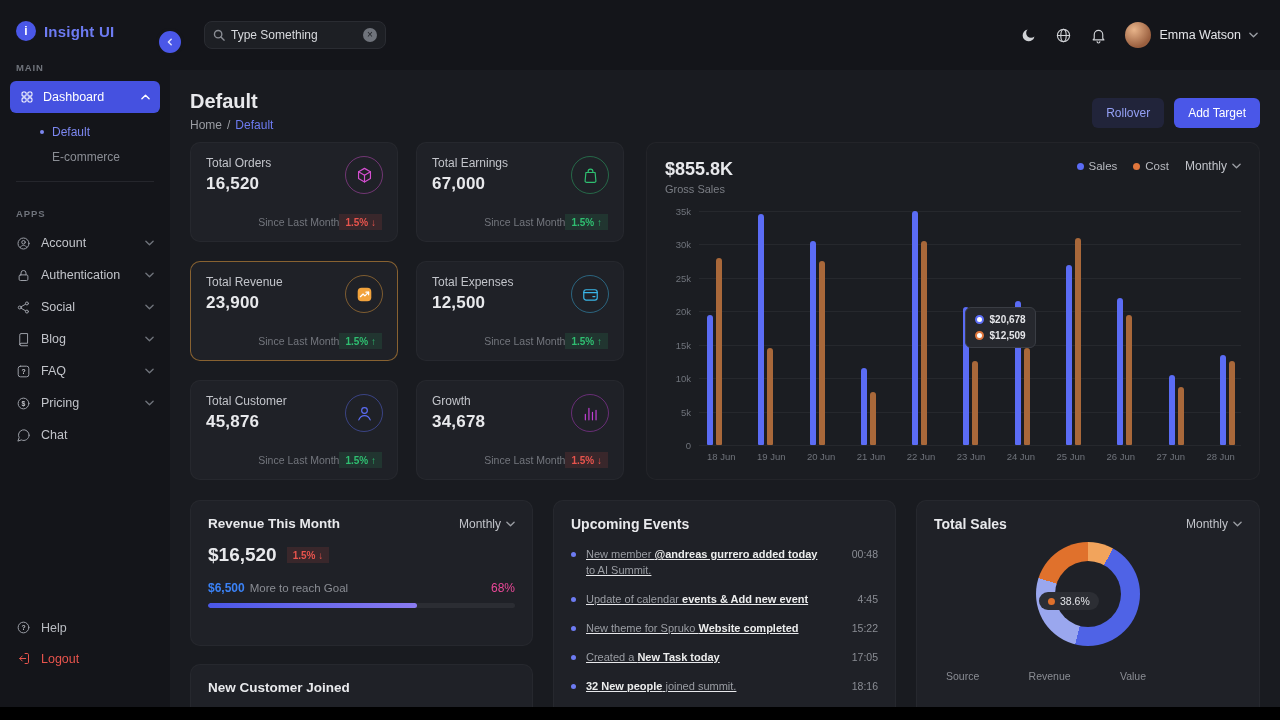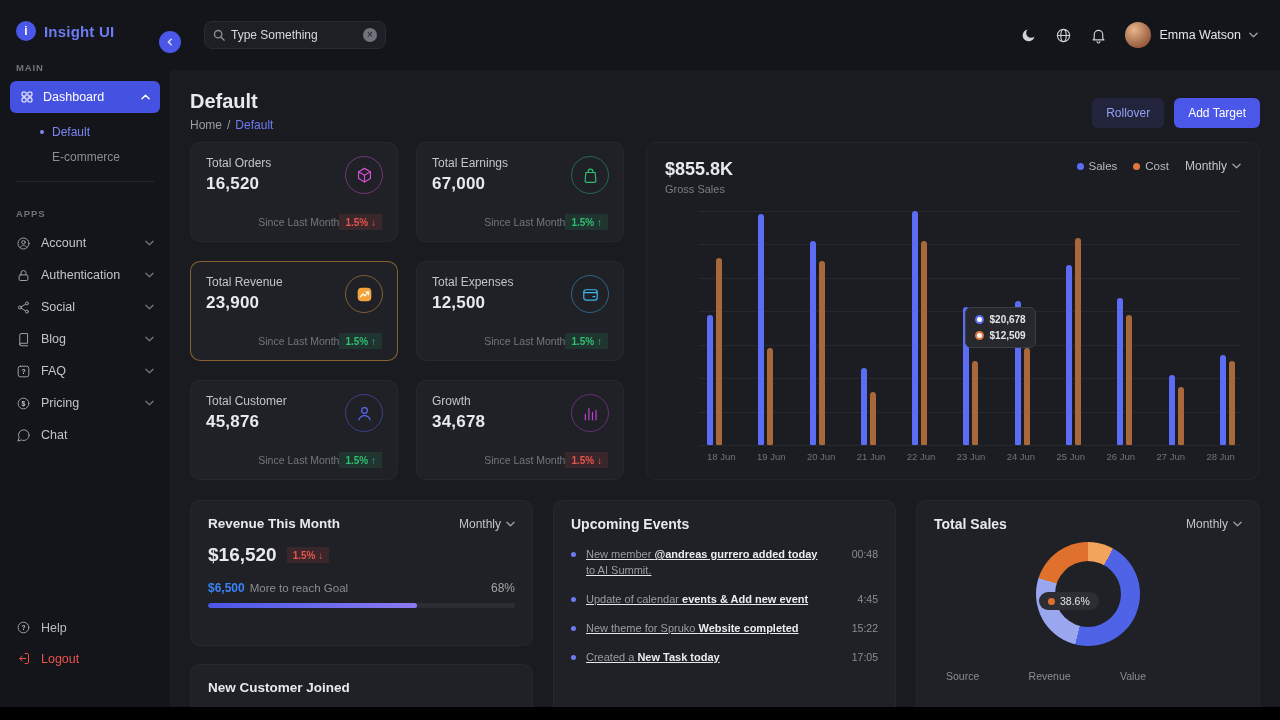--- a/index.html
+++ b/index.html
@@ -105,21 +105,21 @@
   .grid-bottom { display:flex; gap:20px; margin-top:20px; align-items:flex-start; }
   .col-left { width:343px; flex-shrink:0; }
   .panel { background:#1f2127; border:1px solid rgba(255,255,255,.035); border-radius:10px; padding:15px 17px; }
   .panel-head { display:flex; align-items:center; justify-content:space-between; }
   .panel-title { font-size:13.5px; font-weight:700; }
   .revenue-card { height:146px; position:relative; }
   .rev-value-row { display:flex; align-items:center; gap:10px; margin-top:13px; }
   .rev-value { font-size:19px; font-weight:700; }
   .goal-row { display:flex; align-items:center; gap:5px; margin-top:15px; font-size:11.5px; color:#8a8d94; }
   .goal-amount { font-size:12px; font-weight:700; color:#3b82f6; }
-  .goal-pct { margin-left:auto; font-size:12px; color:#a3a3a3; }
+  .goal-pct { margin-left:auto; font-size:12px; color:#ec4899; }
   .progress-track { margin-top:8px; height:5px; border-radius:3px; background:#2b2d33; overflow:hidden; }
   .progress-fill { height:100%; border-radius:3px; background:linear-gradient(90deg,#4a57e8,#8a7bf0); }
   .customer-card { height:150px; margin-top:18px; }
   .cust-row { display:flex; align-items:center; justify-content:space-between; margin-top:16px; }
   .cust-left { display:flex; align-items:center; gap:10px; }
   .cust-value { font-size:19px; font-weight:700; }
   .avatars { display:flex; padding-left:8px; }
   .avatar-sm { width:24px; height:24px; border-radius:50%; border:2px solid #1f2127; margin-left:-8px; }
 
   .events-card { flex:1; min-width:0; height:218px; }
@@ -448,20 +448,30 @@
               <span class="period">
                 <span>Monthly</span>
                 <svg class="chev-svg" viewBox="0 0 10 6">
                     <path d="M1 1l4 4 4-4"></path>
                   </svg>
               </span>
             </div>
           </div>
 
           <div class="plot">
+            <div class="y-labels">
+                <span style="top: 0%;">35k</span>
+                <span style="top: 14.2857%;">30k</span>
+                <span style="top: 28.5714%;">25k</span>
+                <span style="top: 42.8571%;">20k</span>
+                <span style="top: 57.1429%;">15k</span>
+                <span style="top: 71.4286%;">10k</span>
+                <span style="top: 85.7143%;">5k</span>
+                <span style="top: 100%;">0</span>
+              </div>
             <div class="gridlines">
                 <div class="gridline" style="top: 0%;"></div>
                 <div class="gridline" style="top: 14.2857%;"></div>
                 <div class="gridline" style="top: 28.5714%;"></div>
                 <div class="gridline" style="top: 42.8571%;"></div>
                 <div class="gridline" style="top: 57.1429%;"></div>
                 <div class="gridline" style="top: 71.4286%;"></div>
                 <div class="gridline" style="top: 85.7143%;"></div>
                 <div class="gridline" style="top: 100%;"></div>
               </div>
@@ -609,20 +619,25 @@
             <div class="event">
               <span class="event-dot"></span>
               <span class="event-text"><span>New theme for Spruko </span><b>Website completed</b><span></span></span>
               <span class="event-time">15:22</span>
             </div>
             <div class="event">
               <span class="event-dot"></span>
               <span class="event-text"><span>Created a </span><b>New Task today</b><span></span></span>
               <span class="event-time">17:05</span>
             </div>
+            <div class="event">
+              <span class="event-dot"></span>
+              <span class="event-text"><span></span><b>32 New people</b><span> joined summit.</span></span>
+              <span class="event-time">18:16</span>
+            </div>
 
           </div>
         </div>
 
         <div class="panel sales-card">
           <div class="panel-head">
             <span class="panel-title" style="font-size:14px;">Total Sales</span>
             <span class="period">
               <span>Monthly</span>
               <svg class="chev-svg" viewBox="0 0 10 6">

